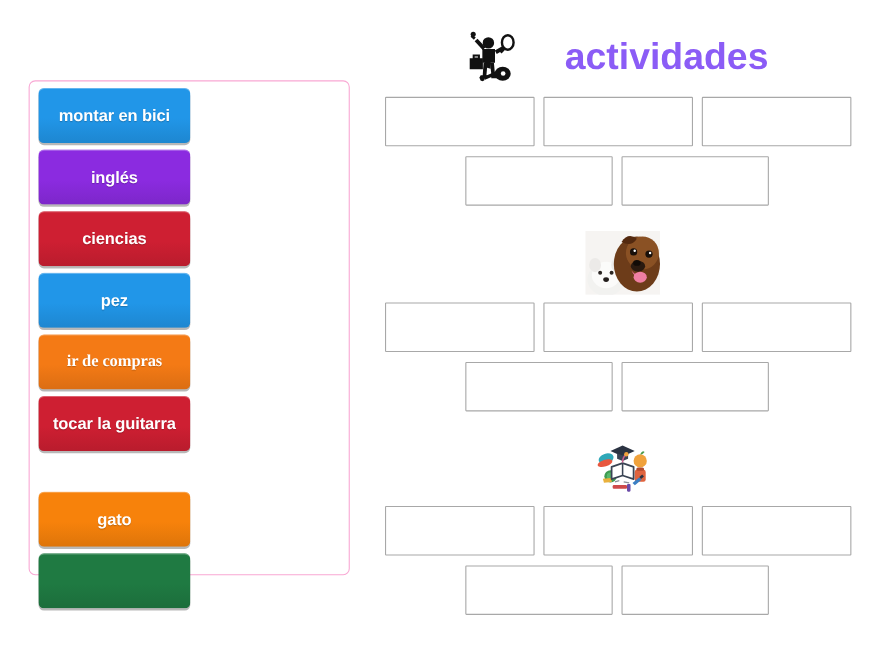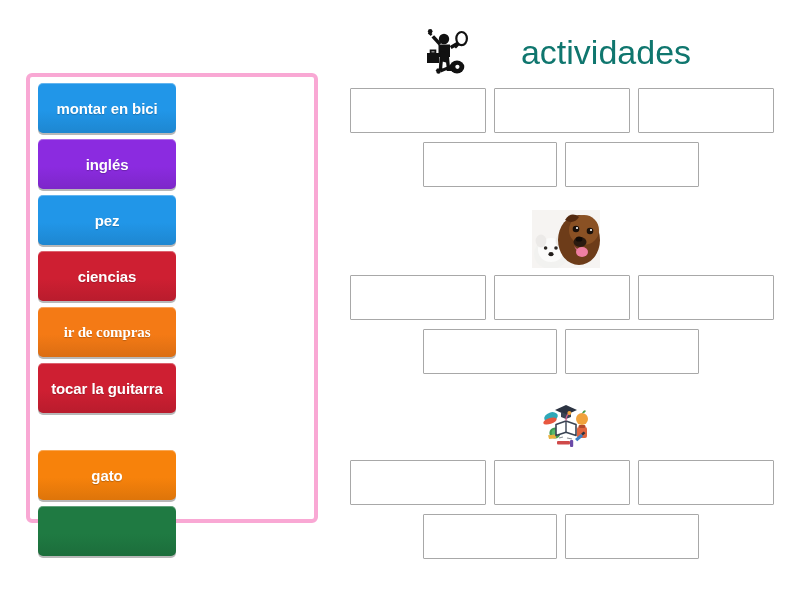--- a/index.html
+++ b/index.html
@@ -16,21 +16,21 @@
     position: relative;
   }
 
   
   #word-bank {
     position: absolute;
     left: 26px;
     top: 73px;
     width: 292px;
     height: 450px;
-    border: 4px solid #f9a8d4;
+    border: 1px solid #f9a8d4;
     border-radius: 6px;
     background: #ffffff;
     box-sizing: border-box;
     padding: 6px 5px 6px 6px;
   }
   .tile-grid {
     display: flex;
     flex-wrap: wrap;
     align-content: flex-start;
     gap: 0px;
@@ -83,22 +83,22 @@
     height: 66px;
     flex: 0 0 auto;
     display: flex;
     align-items: center;
     justify-content: center;
     overflow: hidden;
   }
   .group-icon svg { display: block; }
   .group-title {
     font-size: 34px;
-    font-weight: 400;
-    color: #0f766e;
+    font-weight: 700;
+    color: #8b5cf6;
     line-height: 40px;
     white-space: nowrap;
     flex: 0 0 auto;
     width: 230px;
     text-align: center;
   }
 
   .slots {
     margin-top: 2px;
   }
@@ -129,25 +129,25 @@
 <body>
 
 <div id="word-bank">
   <div class="tile-grid">
       <div class="tile" style="background: linear-gradient(rgb(33, 150, 232) 0%, rgb(33, 150, 232) 55%, rgba(0, 0, 0, 0.1) 100%), rgb(33, 150, 232);">
         <span class="tile-label">montar en bici</span>
       </div>
       <div class="tile" style="background: linear-gradient(rgb(139, 43, 224) 0%, rgb(139, 43, 224) 55%, rgba(0, 0, 0, 0.1) 100%), rgb(139, 43, 224);">
         <span class="tile-label">inglés</span>
       </div>
+      <div class="tile" style="background: linear-gradient(rgb(206, 31, 50) 0%, rgb(206, 31, 50) 55%, rgba(0, 0, 0, 0.1) 100%), rgb(206, 31, 50);">
+        <span class="tile-label">ciencias</span>
+      </div>
       <div class="tile" style="background: linear-gradient(rgb(33, 150, 232) 0%, rgb(33, 150, 232) 55%, rgba(0, 0, 0, 0.1) 100%), rgb(33, 150, 232);">
         <span class="tile-label">pez</span>
-      </div>
-      <div class="tile" style="background: linear-gradient(rgb(206, 31, 50) 0%, rgb(206, 31, 50) 55%, rgba(0, 0, 0, 0.1) 100%), rgb(206, 31, 50);">
-        <span class="tile-label">ciencias</span>
       </div>
       <div class="tile" style="background: linear-gradient(rgb(244, 122, 21) 0%, rgb(244, 122, 21) 55%, rgba(0, 0, 0, 0.1) 100%), rgb(244, 122, 21); font-family: Liberation Serif, serif;">
         <span class="tile-label">ir de compras</span>
       </div>
       <div class="tile" style="background: linear-gradient(rgb(206, 31, 50) 0%, rgb(206, 31, 50) 55%, rgba(0, 0, 0, 0.1) 100%), rgb(206, 31, 50);">
         <span class="tile-label">tocar la guitarra</span>
       </div>
       <div class="tile" style="background: linear-gradient(rgb(247, 130, 11) 0%, rgb(247, 130, 11) 55%, rgba(0, 0, 0, 0.1) 100%), rgb(247, 130, 11); margin-top: 31px;">
         <span class="tile-label">gato</span>
       </div>

